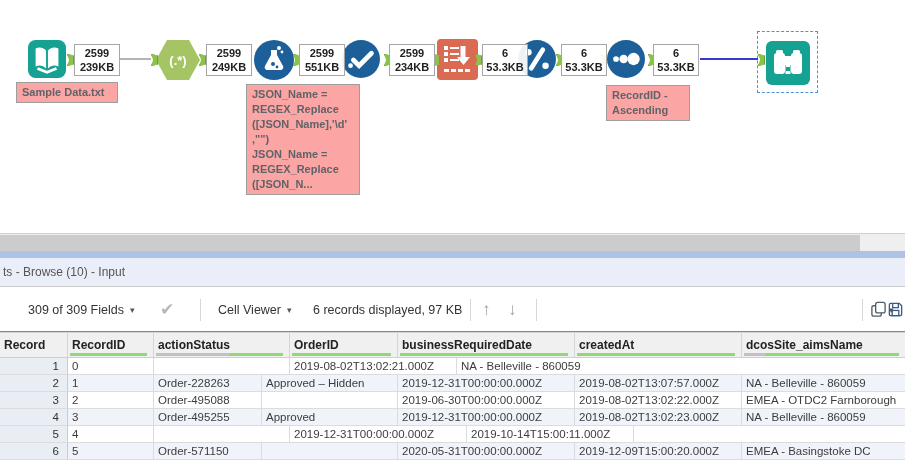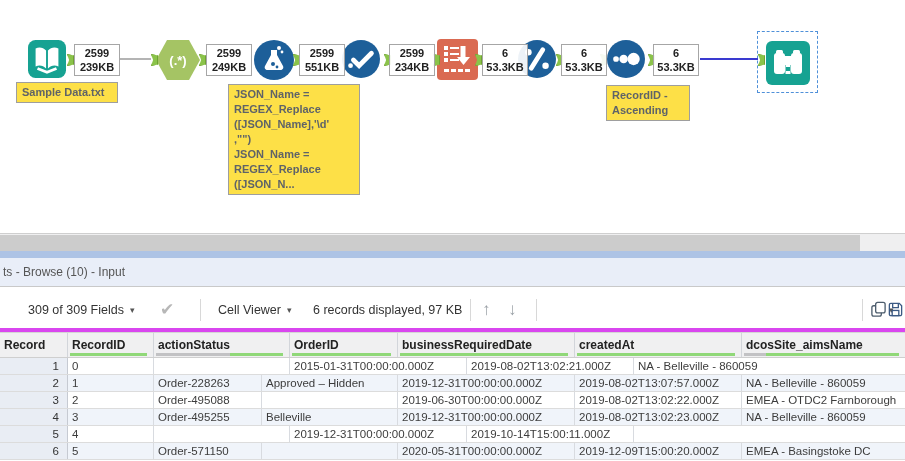--- a/index.html
+++ b/index.html
@@ -14,35 +14,35 @@
              clip-path:polygon(25% 0,75% 0,100% 50%,75% 100%,25% 100%,0 50%);
              display:flex; align-items:center; justify-content:center;
              color:#fff; font-weight:bold; font-size:13px; }
   .count-box { position:absolute; width:46px; height:32px; background:rgba(255,255,255,.92);
                border:1px solid #a6a6a6; text-align:center; font-size:11px; font-weight:600;
                color:#222; line-height:14px; padding-top:1px; z-index:3; }
   .anchor { position:absolute; width:7px; height:12px; background:#8bc34a; border:1px solid #6fa332;
             clip-path:polygon(0 0,100% 12%,100% 88%,0 100%,30% 50%); z-index:2; }
   .conn { position:absolute; height:2px; background:#b4b4b4; z-index:1; }
   .conn.blue { background:#3a3ad0; }
-  .annotation { position:absolute; background:#fde047; border:1px solid #9e9e9e;
+  .annotation { position:absolute; background:#fca5a5; border:1px solid #9e9e9e;
                 font-size:11px; font-weight:bold; color:#5f6368; padding:2px 5px; line-height:15px; z-index:4; }
   .browse-select { position:absolute; border:1px dashed #4f90d9; z-index:0; }
 
   
   #hscroll { position:absolute; left:0; top:233px; width:905px; height:18px; background:#efeff0; border-top:1px solid #cfcfcf; }
   #hscroll .thumb { position:absolute; left:0; top:1px; width:860px; height:16px; background:#cccccc; }
 
   
   #accent { position:absolute; left:0; top:251px; width:905px; height:7px; background:#adc3e5; }
   #title-bar { position:absolute; left:0; top:258px; width:905px; height:29px; background:#e9eef8;
                border-bottom:1px solid #c9c9c9; font-size:12px; color:#555;
                display:flex; align-items:center; padding-left:3px; }
   #toolbar { position:absolute; left:0; top:288px; width:905px; height:44px; background:#fff;
-             border-bottom:4px solid #d946ef; font-size:12.5px; color:#333; }
+             border-bottom:1px solid #d946ef; font-size:12.5px; color:#333; }
   .tb { position:absolute; top:0; height:43px; display:flex; align-items:center; white-space:nowrap; }
   .sep { position:absolute; top:11px; width:1px; height:22px; background:#d8d8d8; }
   .caret { font-size:9px; color:#555; margin-left:6px; }
   .gcheck { color:#b7b7b7; font-size:17px; }
   .navarrow { color:#9aa0a6; font-size:17px; }
 
   
   #grid { position:absolute; left:0; top:332px; width:905px; }
   .hrow { display:flex; height:26px; background:#f0f0f1; border-top:1px solid #d5d5d5; border-bottom:1px solid #cfcfcf; }
   .hcell { position:relative; font-size:12px; font-weight:bold; color:#222;
@@ -190,21 +190,21 @@
         <rect x="10" y="9" width="7" height="4" rx="1.5" fill="#fff"></rect>
         <rect x="27" y="9" width="7" height="4" rx="1.5" fill="#fff"></rect>
         <rect x="20" y="26" width="4" height="4" fill="#16a292"></rect>
       </svg>
     </div>
 
     <div class="annotation" style="left:16px;top:82px;width:102px">
       <div>Sample Data.txt</div>
     </div>
 
-    <div class="annotation" style="left:228px;top:84px;width:132px">
+    <div class="annotation" style="left:246px;top:84px;width:114px">
       <div>JSON_Name =</div>
       <div>REGEX_Replace</div>
       <div>([JSON_Name],'\d'</div>
       <div>,"")</div>
       <div>JSON_Name =</div>
       <div>REGEX_Replace</div>
       <div>([JSON_N...</div>
     </div>
 
     <div class="annotation" style="left:606px;top:85px;width:84px">
@@ -279,21 +279,20 @@
       <div class="hcell c5"><span>createdAt</span>
         <div class="qbar" style="background:#90d878"></div></div>
       <div class="hcell c6"><span>dcosSite_aimsName</span>
         <div class="qbar" style="background:linear-gradient(to right,#c2c2c4 0 14%,#90d878 14%)"></div></div>
     </div>
 
     <div class="row">
       <div class="cell rec c0">1</div>
       <div class="cell c1">0</div>
       <div class="cell c3"></div>
-      <div class="cell c4">2015-01-31T00:00:00.000Z</div>
       <div class="cell c5">2019-08-02T13:02:21.000Z</div>
       <div class="cell c6">NA - Belleville - 860059</div>
     </div>
     <div class="row alt">
       <div class="cell rec c0">2</div>
       <div class="cell c1">1</div>
       <div class="cell c2">Order-228263</div>
       <div class="cell c3">Approved – Hidden</div>
       <div class="cell c4">2019-12-31T00:00:00.000Z</div>
       <div class="cell c5">2019-08-02T13:07:57.000Z</div>
@@ -305,21 +304,21 @@
       <div class="cell c2">Order-495088</div>
       <div class="cell c3"></div>
       <div class="cell c4">2019-06-30T00:00:00.000Z</div>
       <div class="cell c5">2019-08-02T13:02:22.000Z</div>
       <div class="cell c6">EMEA - OTDC2 Farnborough</div>
     </div>
     <div class="row alt">
       <div class="cell rec c0">4</div>
       <div class="cell c1">3</div>
       <div class="cell c2">Order-495255</div>
-      <div class="cell c3">Belleville</div>
+      <div class="cell c3">Approved</div>
       <div class="cell c4">2019-12-31T00:00:00.000Z</div>
       <div class="cell c5">2019-08-02T13:02:23.000Z</div>
       <div class="cell c6">NA - Belleville - 860059</div>
     </div>
     <div class="row">
       <div class="cell rec c0">5</div>
       <div class="cell c1">4</div>
       <div class="cell c3"></div>
       <div class="cell c4">2019-12-31T00:00:00.000Z</div>
       <div class="cell c5">2019-10-14T15:00:11.000Z</div>

